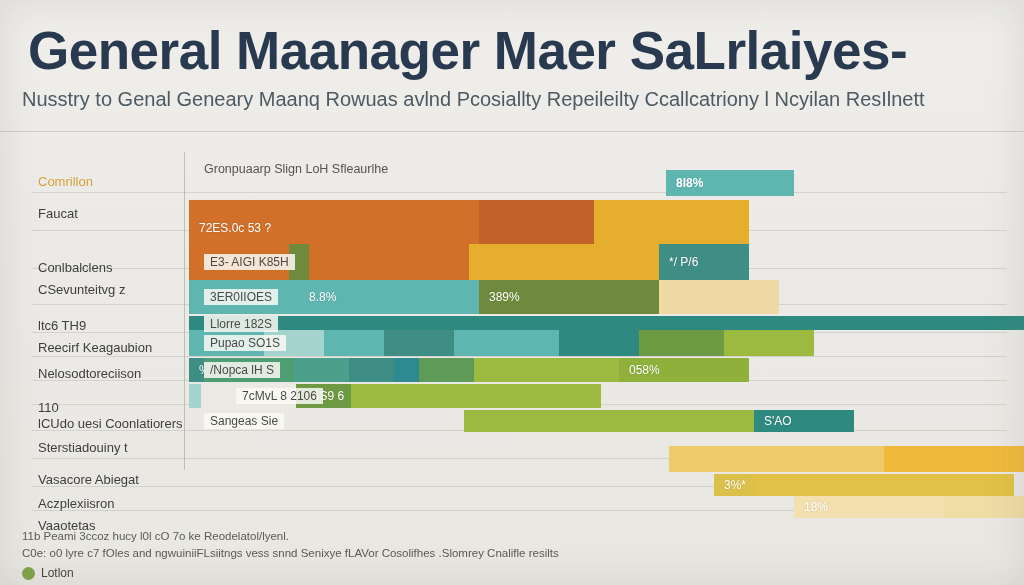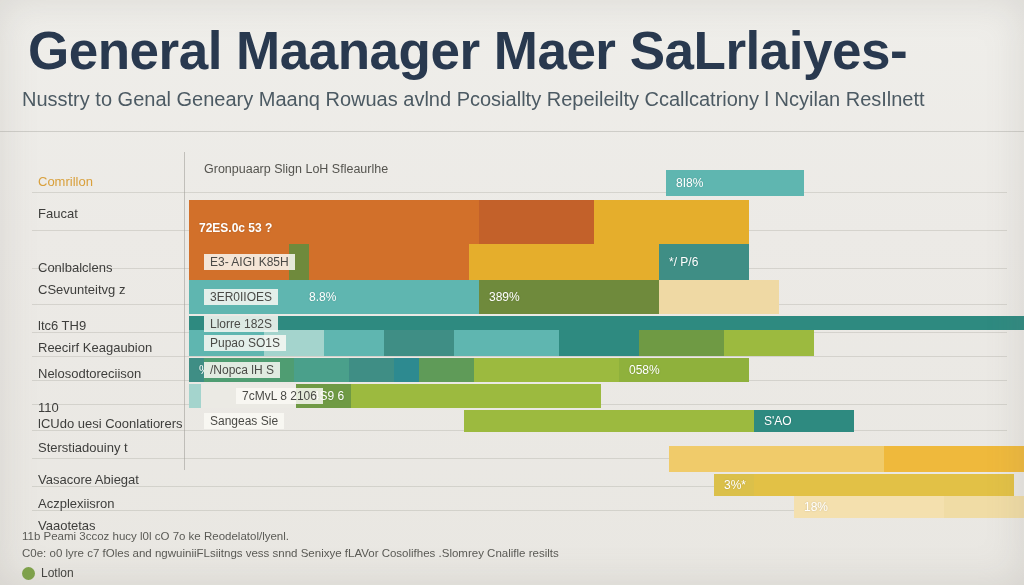--- a/index.html
+++ b/index.html
@@ -223,25 +223,25 @@
         <div class="row-label" style="top: 252px; margin-top: 8px;">110</div>
         <div class="row-label" style="top: 276px;">lCUdo uesi Coonlatiorers</div>
         <div class="row-label" style="top: 300px;">Sterstiadouiny t</div>
         <div class="row-label" style="top: 332px;">Vasacore Abiegat</div>
         <div class="row-label" style="top: 356px;">Aczplexiisron</div>
         <div class="row-label" style="top: 378px;">Vaaotetas</div>
       </div>
     <div id="series-header" style="top: 22px;">Gronpuaarp  Slign LoH Sfleaurlhe</div>
     <div id="bars">
         <div class="bar-row" style="left: 652px; top: 30px; height: 26px;">
-          <div class="seg" style="width: 138px; background: rgb(95, 182, 176);">
+          <div class="seg" style="width: 128px; background: rgb(95, 182, 176); font-weight: bold;">
             <span class="seg-label">8I8%</span>
           </div>
         </div>
-        <div class="bar-row" style="left: 175px; top: 60px; height: 56px; font-weight: bold;">
+        <div class="bar-row" style="left: 175px; top: 60px; height: 56px;">
           <div class="seg" style="width: 290px; background: rgb(210, 112, 42);">
             <span class="seg-label">72ES.0c 53 ?</span>
           </div>
           <div class="seg" style="width: 115px; background: rgb(195, 97, 42);"></div>
           <div class="seg" style="width: 155px; background: rgb(229, 174, 44);"></div>
         </div>
         <div class="bar-row" style="left: 175px; top: 104px; height: 36px;">
           <div class="seg" style="width: 100px; background: rgb(210, 112, 42);"></div>
           <div class="seg" style="width: 20px; background: rgb(111, 138, 60);"></div>
           <div class="seg" style="width: 160px; background: rgb(210, 112, 42);"></div>

